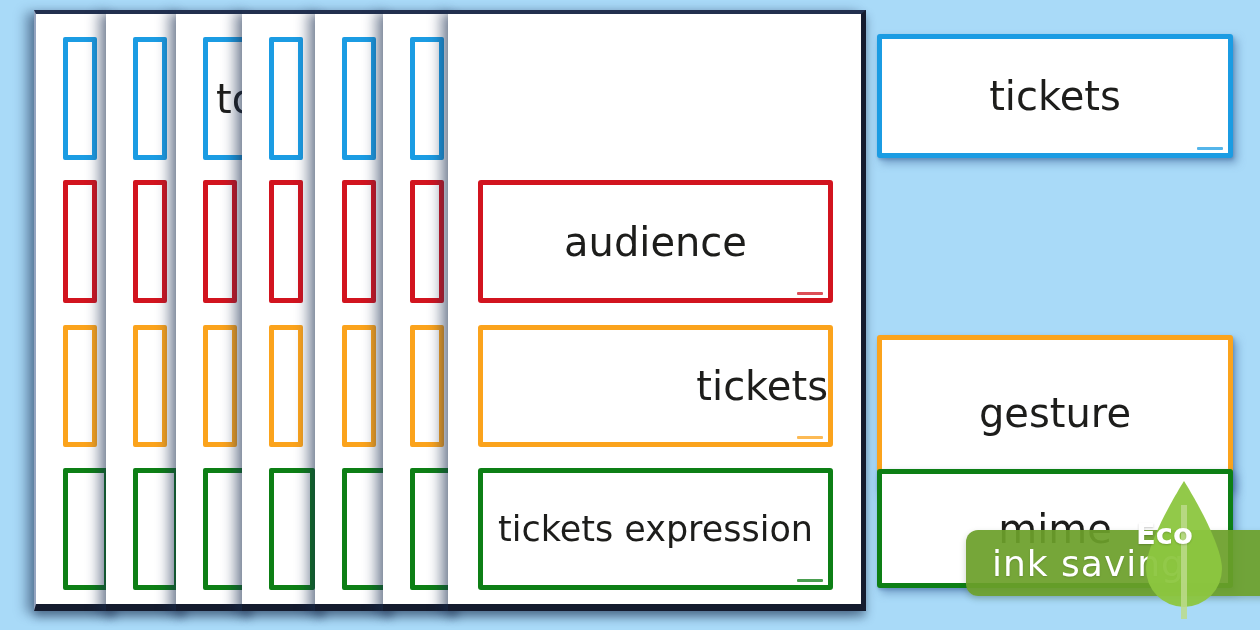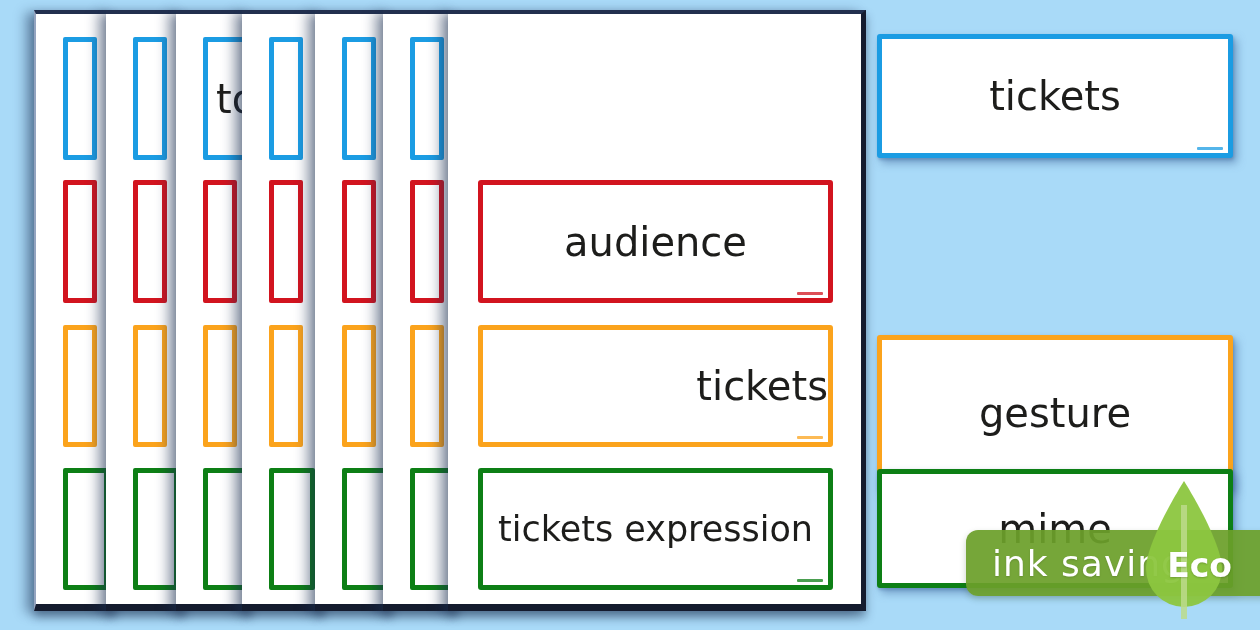--- a/index.html
+++ b/index.html
@@ -63,22 +63,22 @@
     border-radius:12px 0 0 12px; z-index:50;
     display:flex; align-items:center;
     box-shadow:0 3px 6px rgba(40,70,30,.25);
   }
   .eco-banner-label {
     color:#ffffff; font-size:36px; padding-left:26px; letter-spacing:1px;
     text-shadow:0 1px 2px rgba(0,0,0,.15);
   }
   .eco-leaf { position:absolute; left:1136px; top:477px; z-index:51; }
   .eco-leaf-label {
-    position:absolute; left:1136px; top:546px; width:96px; text-align:right;
-    z-index:52; color:#ffffff; font-size:33px; font-weight:bold;
+    position:absolute; left:1136px; top:517px; width:96px; text-align:left;
+    z-index:52; color:#ffffff; font-size:29px; font-weight:bold;
     text-shadow:0 1px 2px rgba(0,0,0,.2);
   }
   .z1{z-index:1}.z2{z-index:2}.z3{z-index:3}.z4{z-index:4}.z5{z-index:5}.z6{z-index:6}.z7{z-index:7}
   .rz{z-index:8}
 </style>
 </head>
 <body>
 
 <div id="canvas" style="background-color: rgb(169, 218, 248);">
 

